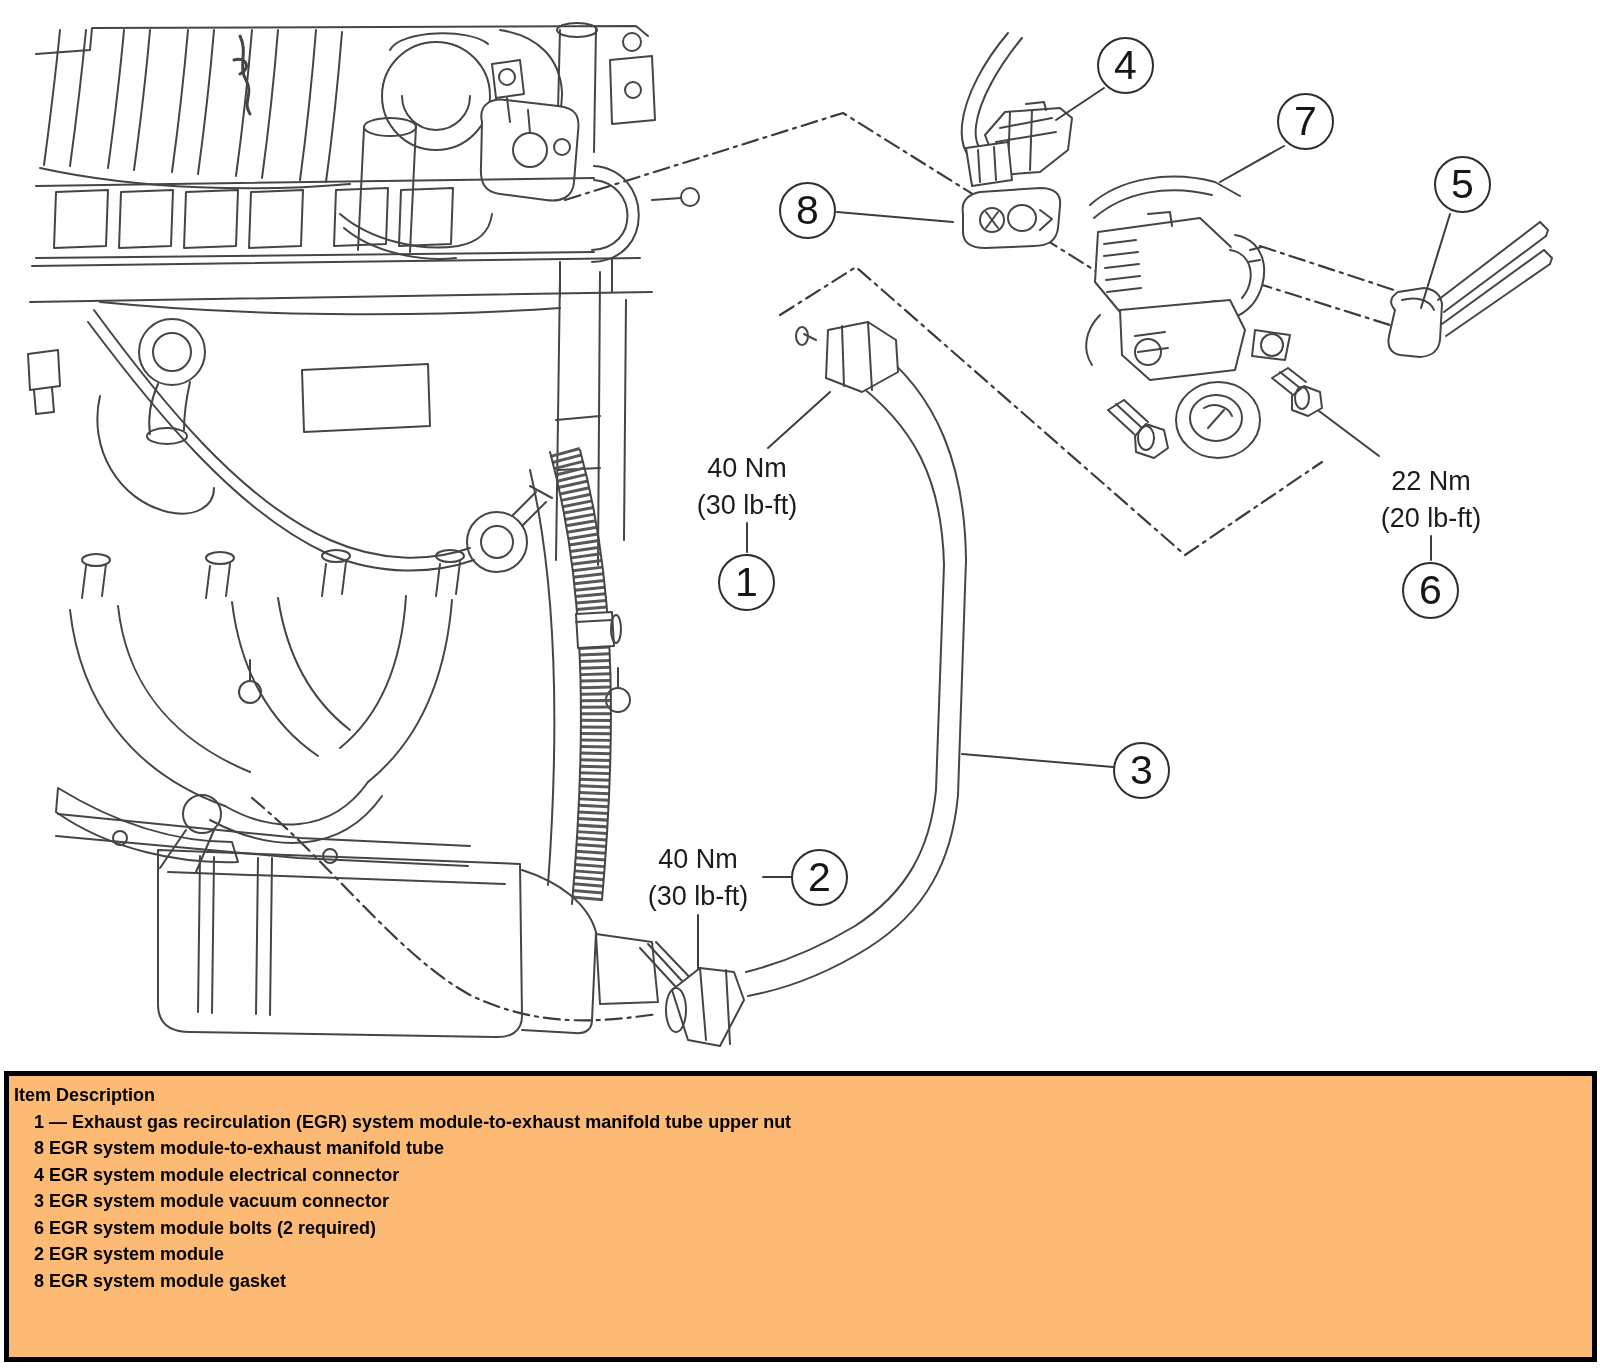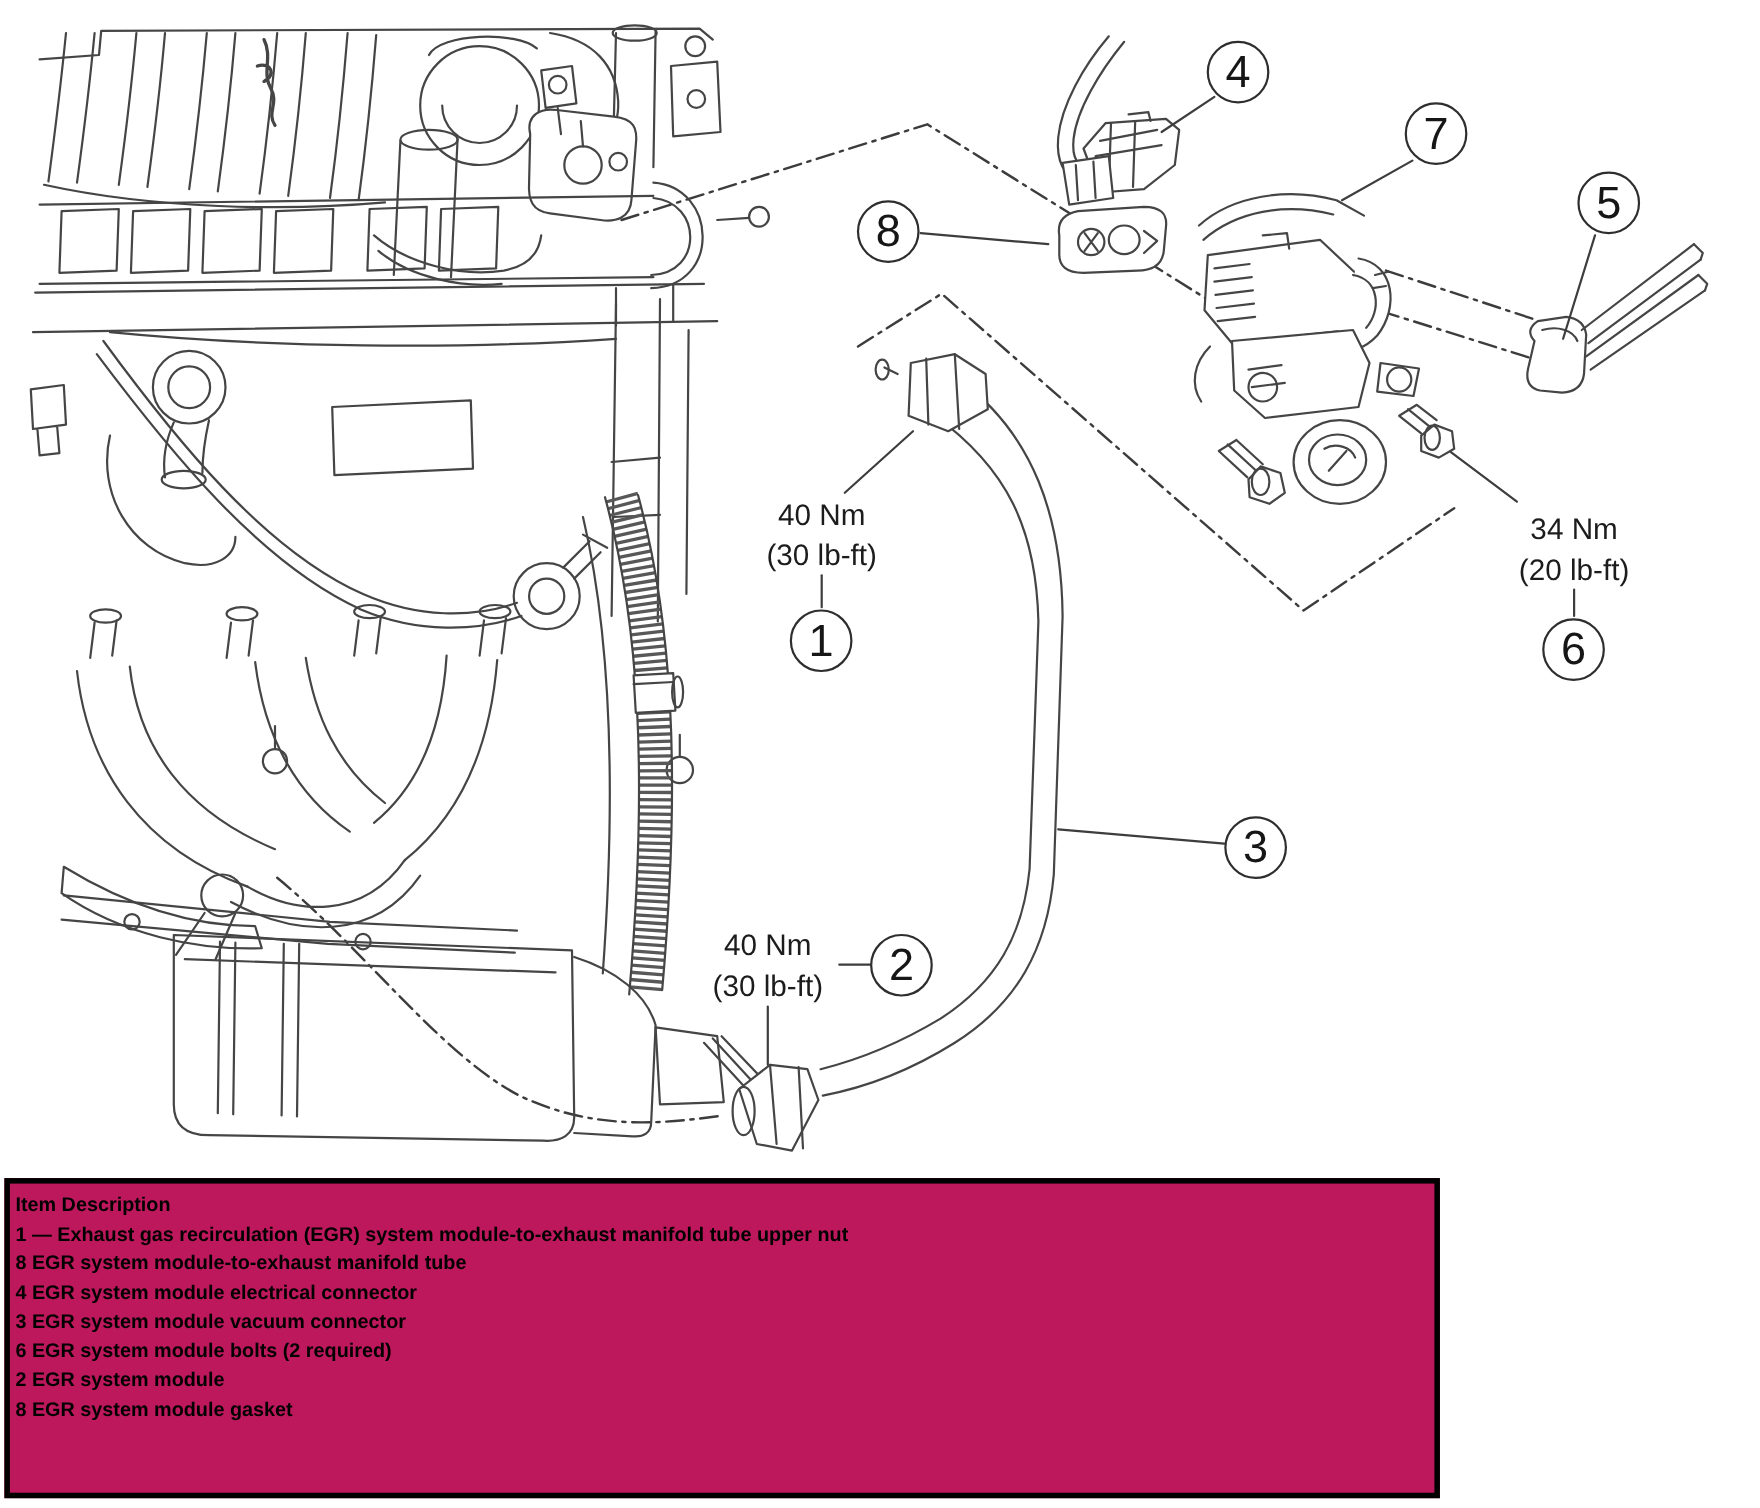--- a/index.html
+++ b/index.html
@@ -4,24 +4,24 @@
 <style>
   html,body{margin:0;padding:0;background:#fff;}
   #page{position:relative;width:1600px;height:1371px;background:#fff;overflow:hidden;
         font-family:"Liberation Sans",sans-serif;}
   #art{position:absolute;left:0;top:0;}
   .callout{position:absolute;width:57px;height:57px;border:2.5px solid #2e2e2e;border-radius:50%;
            background:#fff;display:flex;align-items:center;justify-content:center;
            font-size:41px;color:#161616;box-sizing:border-box;}
   .torque{position:absolute;width:240px;text-align:center;font-size:27px;line-height:37px;
           color:#1c1c1c;white-space:nowrap;}
-  .legend{position:absolute;left:4px;top:1071px;width:1305px;height:291px;border:5px solid #000;
-          box-sizing:border-box;background:#be185d;padding:6px 6px 0 5px;}
+  .legend{position:absolute;left:4px;top:1071px;width:1593px;height:291px;border:5px solid #000;
+          box-sizing:border-box;background:#fdba74;padding:6px 6px 0 5px;}
   .legend-header{font-weight:bold;font-size:18px;line-height:26.5px;color:#000;}
-  .legend-row{font-weight:bold;font-size:18px;line-height:26.5px;color:#000;white-space:nowrap;}
+  .legend-row{font-weight:bold;font-size:18px;line-height:26.5px;color:#000;white-space:nowrap;margin-left:20px;}
 </style>
 </head>
 <body>
 
 <div id="page">
 
 <svg id="art" width="1600" height="1071" viewBox="0 0 1600 1071">
   <g fill="none" stroke="#454545" stroke-width="2" stroke-linecap="round" stroke-linejoin="round">
 
     <g stroke-dasharray="16 6 3 6" stroke-width="2.2" stroke="#3c3c3c">
@@ -237,21 +237,21 @@
 
 <div class="torque" style="left:627px;top:450px;">
   <span>40 Nm</span><br>
   <span>(30 lb-ft)</span>
 </div>
 <div class="torque" style="left:578px;top:841px;">
   <span>40 Nm</span><br>
   <span>(30 lb-ft)</span>
 </div>
 <div class="torque" style="left:1311px;top:463px;">
-  <span>34 Nm</span><br>
+  <span>22 Nm</span><br>
   <span>(20 lb-ft)</span>
 </div>
 
 <div class="callout" style="left:718px;top:554px;">
       <span>1</span>
     </div>
 <div class="callout" style="left:791px;top:849px;">
       <span>2</span>
     </div>
 <div class="callout" style="left:1113px;top:742px;">

